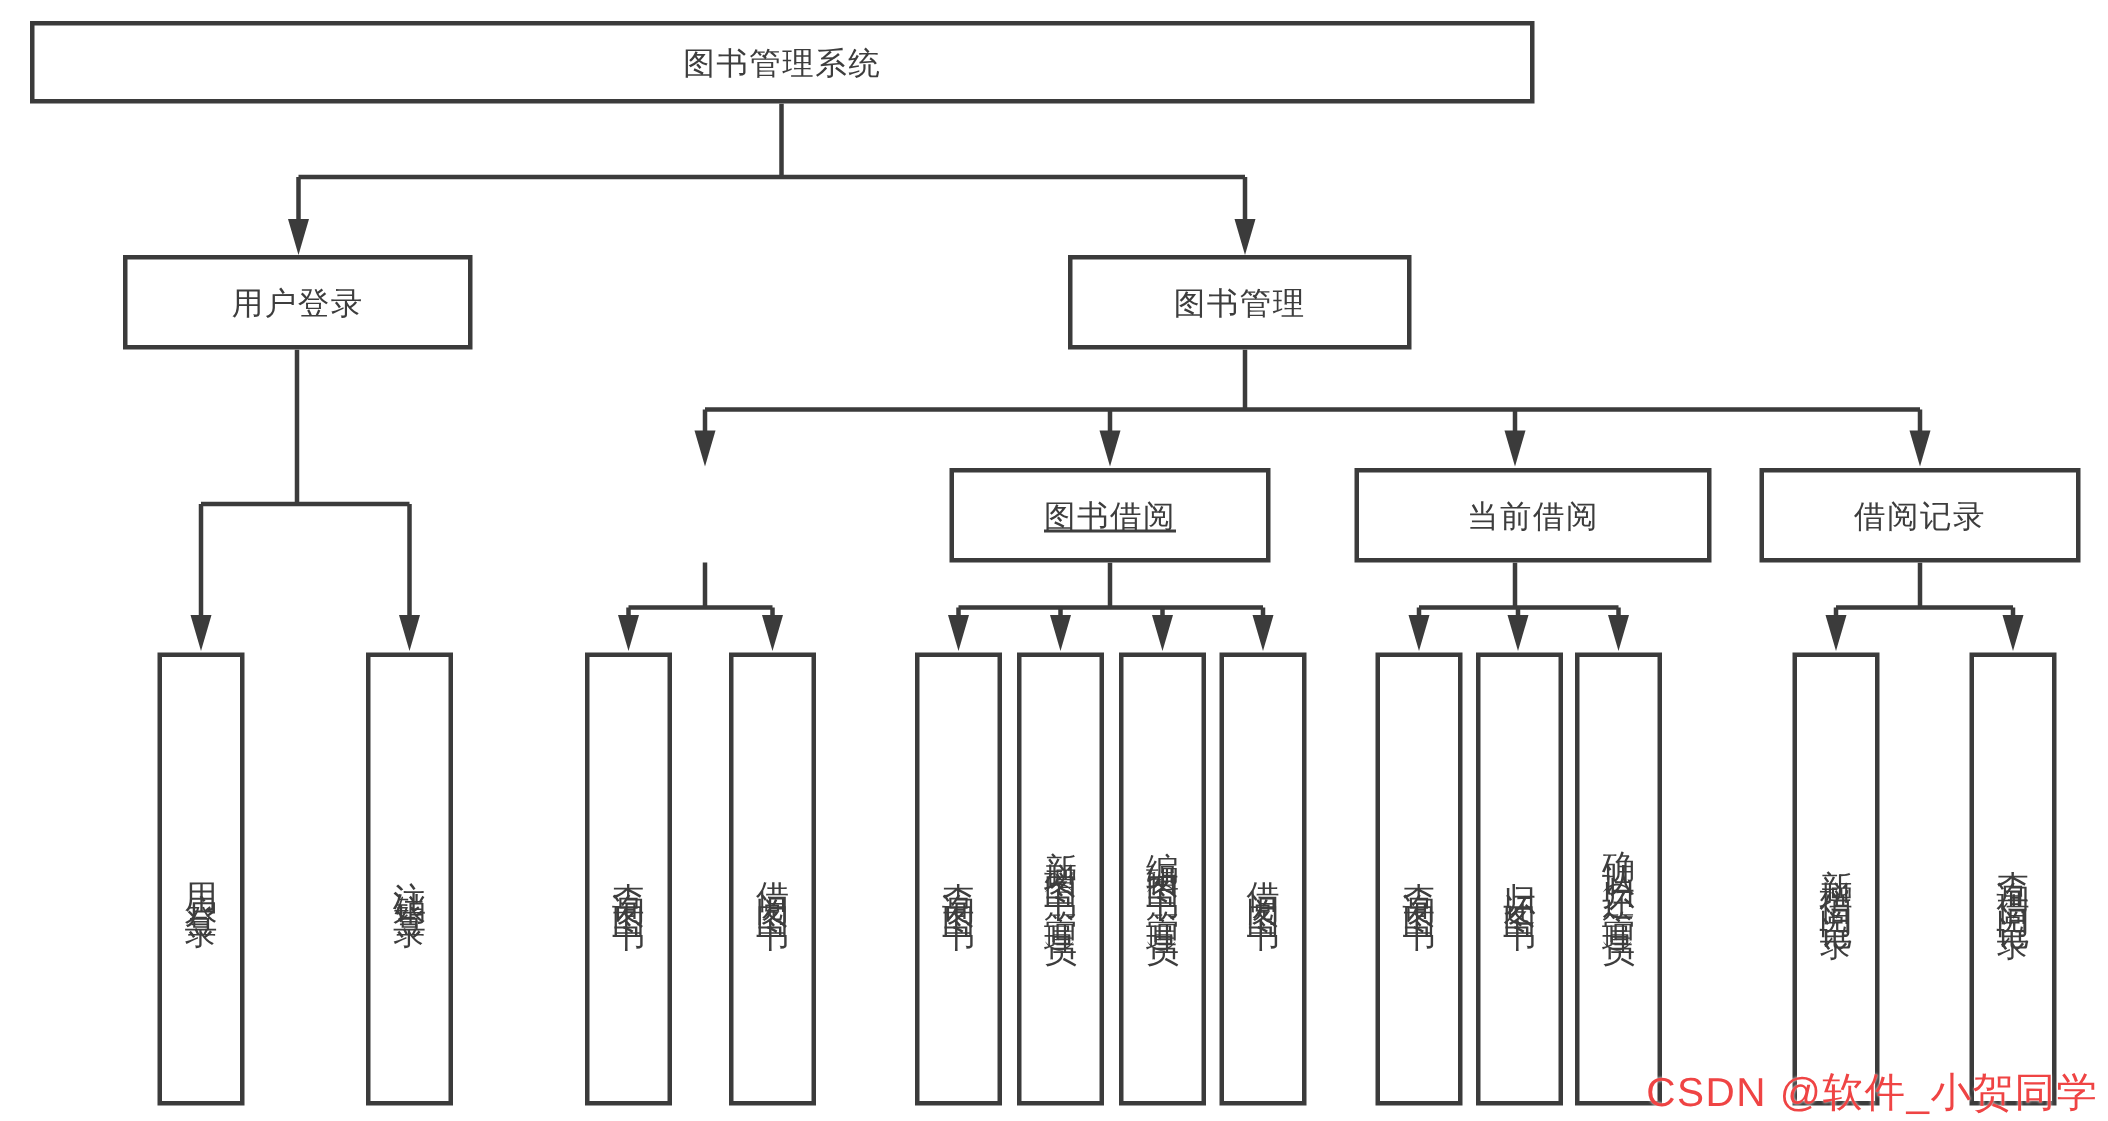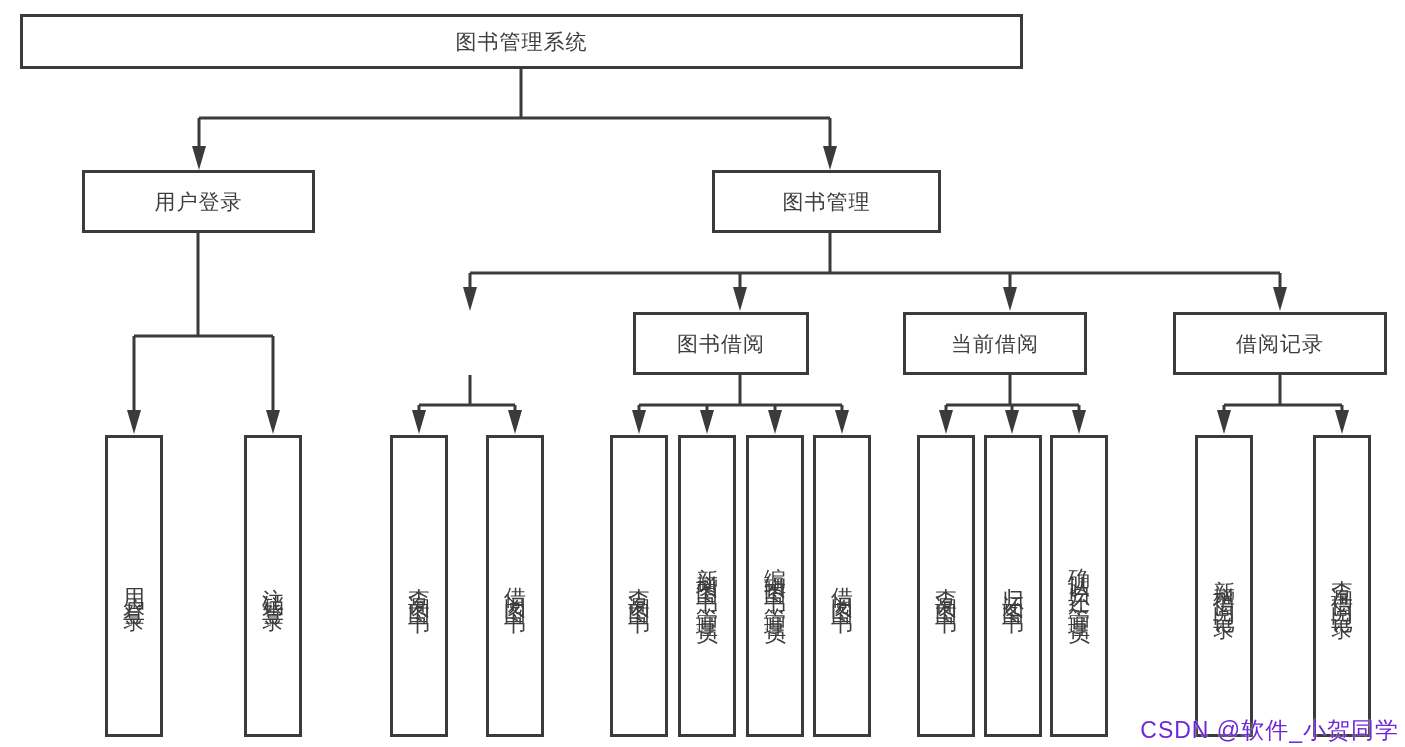--- a/index.html
+++ b/index.html
@@ -33,22 +33,22 @@
     font-size:22px;
     z-index:2;
     writing-mode:vertical-rl;
     letter-spacing:8px;
     line-height:1;
     top:435px;width:58px;height:302px;
   }
   .watermark{
     position:absolute;
     right:6px;bottom:1px;
-    color:#6d28d9;
-    font-size:23px;
+    color:#ef4444;
+    font-size:27px;
     letter-spacing:1px;
     z-index:3;
     text-shadow:0 0 2px #ffffff;
     white-space:nowrap;
   }
 </style>
 </head>
 <body>
 
 <div class="canvas">
@@ -91,22 +91,22 @@
       <polygon points="1217,410 1231,410 1224,434"></polygon>
       <polygon points="1335,410 1349,410 1342,434"></polygon>
     </g>
   </svg>
 
   <div class="node" style="left:20px;top:14px;width:1003px;height:55px;">图书管理系统</div>
 
   <div class="node" style="left:82px;top:170px;width:233px;height:63px;">用户登录</div>
   <div class="node" style="left:712px;top:170px;width:229px;height:63px;">图书管理</div>
 
-  <div class="node" style="left:633px;top:312px;width:176px;height:63px;">图书借阅</div>
-  <div class="node" style="left:903px;top:312px;width:184px;height:63px;">当前借阅</div>
+  <div class="node" style="left:633px;top:312px;width:214px;height:63px;text-decoration:underline;">图书借阅</div>
+  <div class="node" style="left:903px;top:312px;width:238px;height:63px;">当前借阅</div>
   <div class="node" style="left:1173px;top:312px;width:214px;height:63px;">借阅记录</div>
 
   <div class="leaf" style="left:105px;">用户登录</div>
   <div class="leaf" style="left:244px;">注销登录</div>
 
   <div class="leaf" style="left:390px;">查询图书</div>
   <div class="leaf" style="left:486px;">借阅图书</div>
 
   <div class="leaf" style="left:610px;">查询图书</div>
   <div class="leaf" style="left:678px;">新增图书（管理员）</div>

